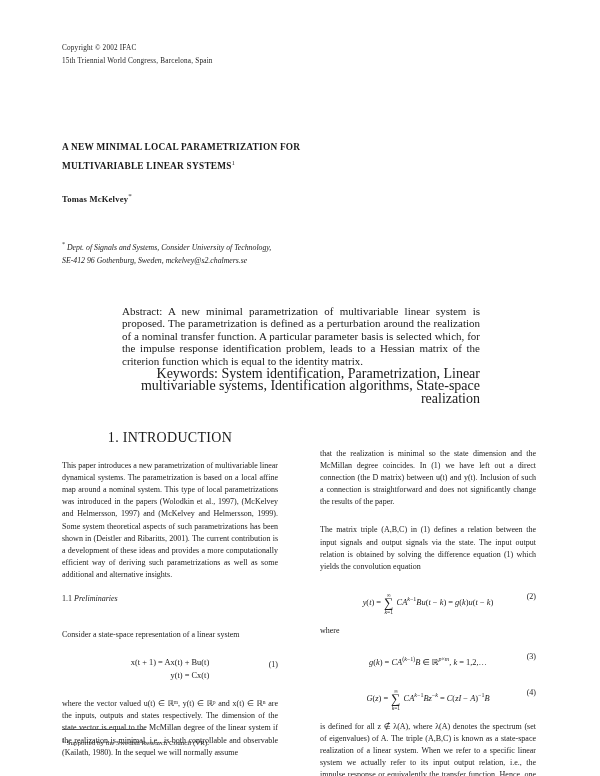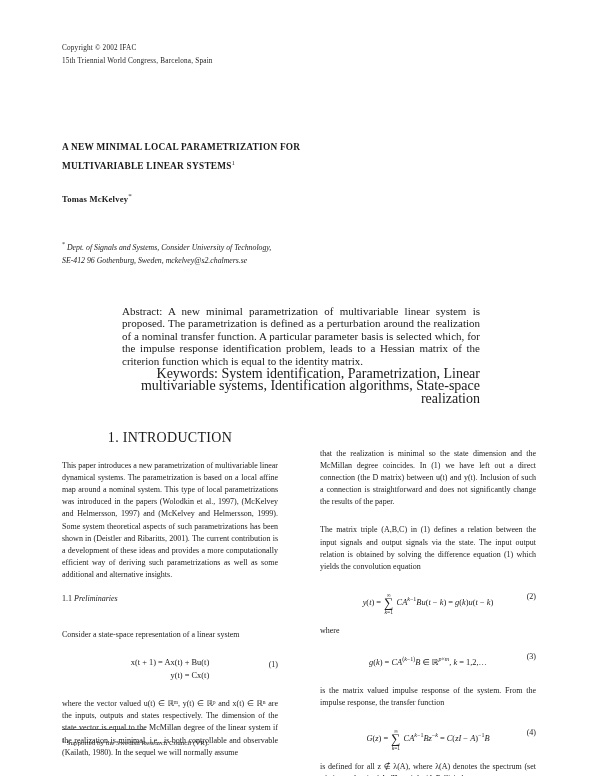--- a/index.html
+++ b/index.html
@@ -255,21 +255,20 @@
 
     <p class="body">where</p>
 
     <div class="eq" style="margin:8px 0 10px 0;">
       <span class="eq-body">
         <i class="mi">g</i>(<i class="mi">k</i>) = <i class="mi">C</i><i class="mi">A</i><span class="sup2">(<i>k</i>−1)</span><i class="mi">B</i> ∈ ℝ<span class="sup2"><i>p</i>×<i>m</i></span>, <i class="mi">k</i> = 1,2,…
       </span>
       <span class="num">(3)</span>
     </div>
 
-    <p class="body">is the matrix valued impulse response of the system. From the impulse response, the transfer function</p>
 
     <div class="eq" style="margin:12px 0 14px 0;text-align:center;">
       <span class="eq-body">
         <i class="mi">G</i>(<i class="mi">z</i>) =
         <span class="sum">∑<span class="lim-top">∞</span><span class="lim-bot"><i>k</i>=1</span></span>
         <i class="mi">C</i><i class="mi">A</i><span class="sup2"><i>k</i>−1</span><i class="mi">B</i><i class="mi">z</i><span class="sup2">−<i>k</i></span> = <i class="mi">C</i>(<i class="mi">z</i><i class="mi">I</i> − <i class="mi">A</i>)<span class="sup2">−1</span><i class="mi">B</i>
       </span>
       <span class="num">(4)</span>
     </div>
 

